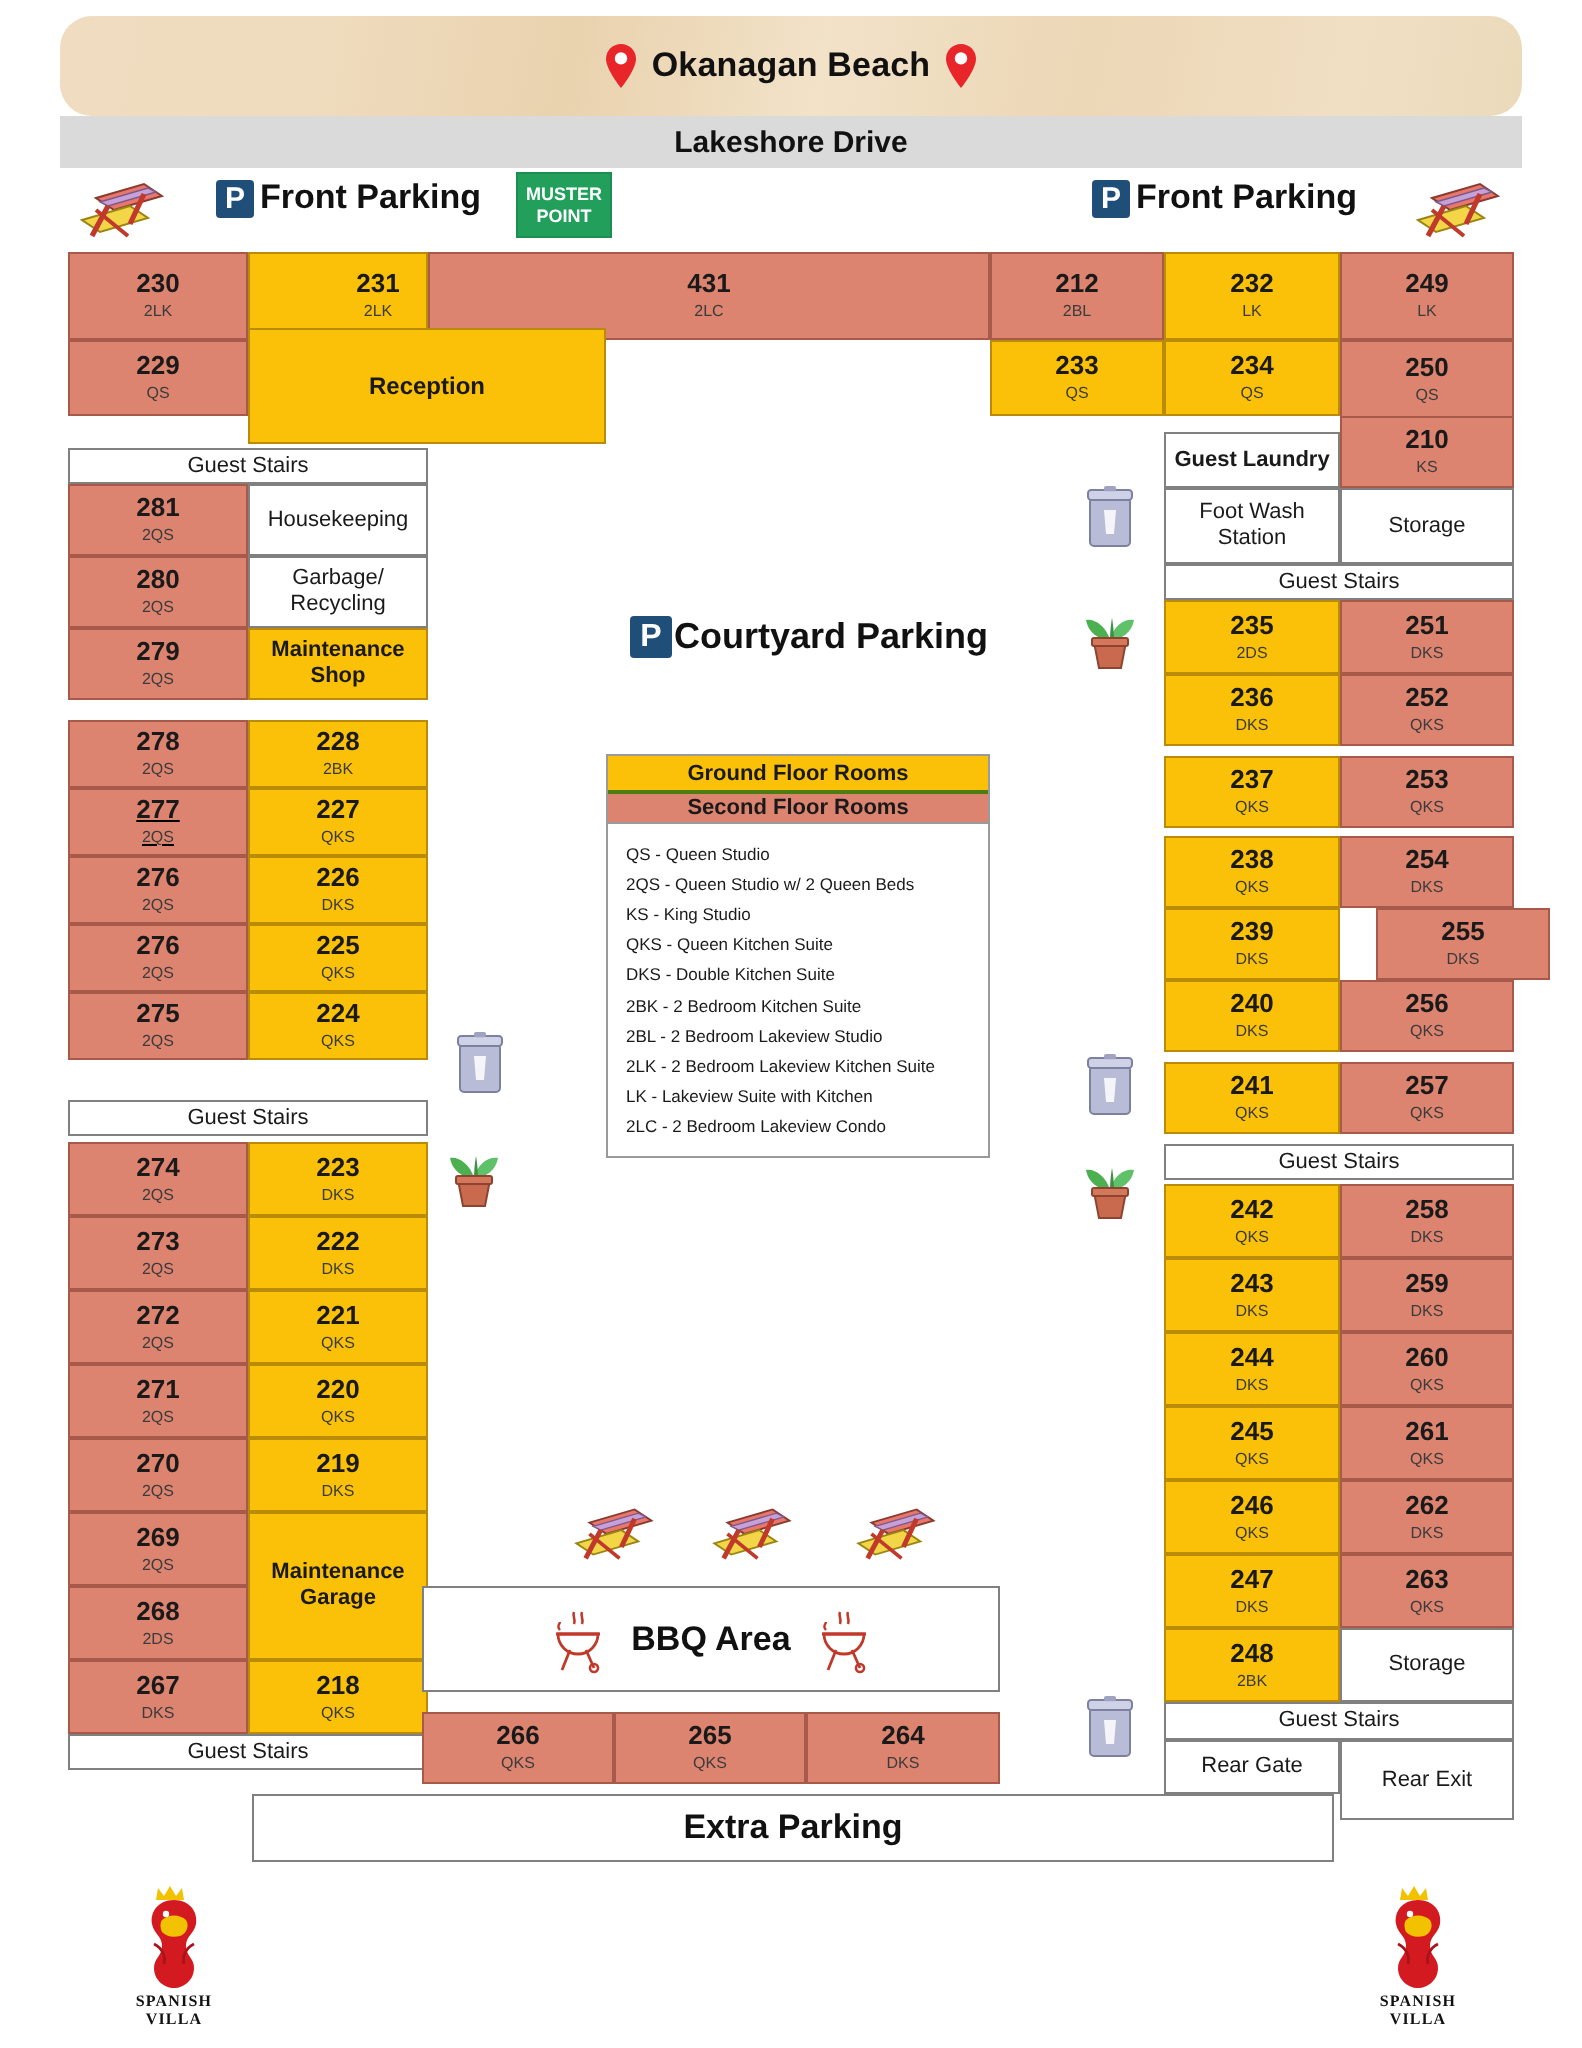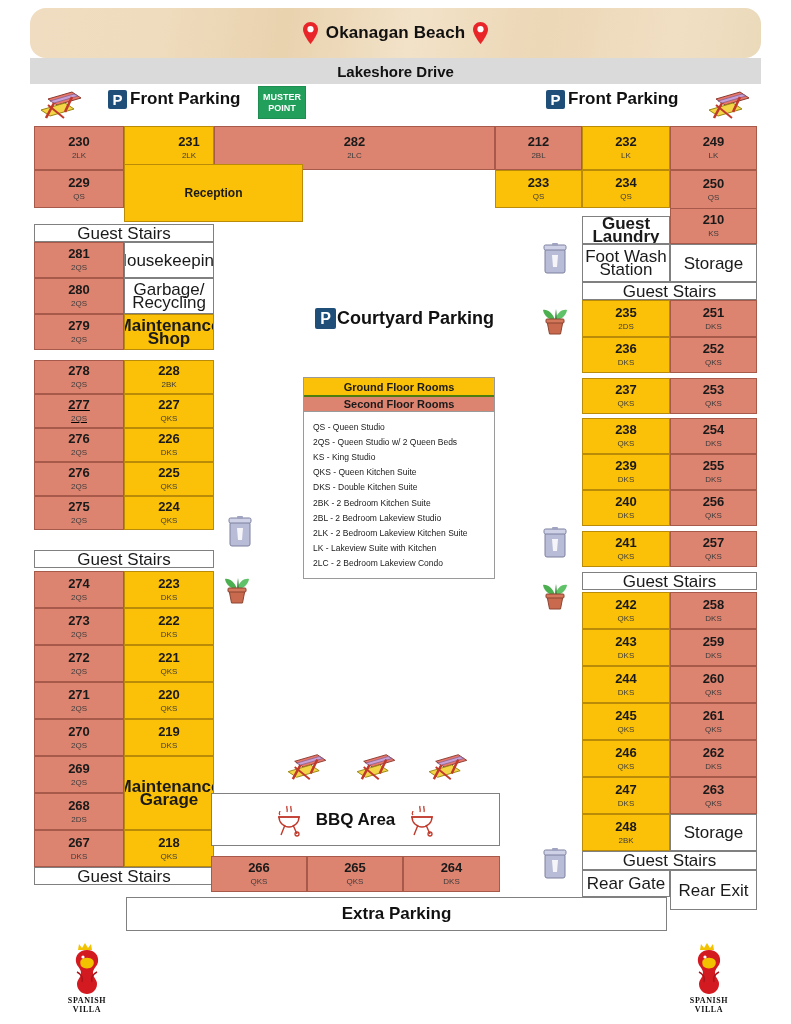--- a/index.html
+++ b/index.html
@@ -53,21 +53,21 @@
     position: absolute; border: 1px solid #7d4038;
     display: flex; flex-direction: column; align-items: center; justify-content: center;
     text-align: center; overflow: hidden;
   }
   .cell .num { font-size: 13px; font-weight: 700; color: #1a1a1a; line-height: 14px; }
   .cell .sub { font-size: 8px; color: #3b3b3b; line-height: 11px; margin-top: 1px; }
   .red  { background: #dd8470; border-color: #a85a4a; }
   .gold { background: #fbc108; border-color: #b98b06; }
   .white{ background: #ffffff; border-color: #808080; }
   .cell.lbl { font-size: 11px; color: #1a1a1a; }
-  .cell.lbl span { font-size: 17px; line-height: 13px; display:block; }
+  .cell.lbl span { font-size: 11px; line-height: 13px; display:block; }
   .cell.lbl.bold span { font-weight: 700; }
 
   
   .courtyard { position: absolute; left: 315px; top: 308px; display: flex; align-items: center; gap: 1px; }
   .courtyard .psign { width: 21px; height: 21px; font-size: 16px; line-height: 21px; }
   .courtyard .txt { font-size: 18px; font-weight: 700; color: #111; }
 
   
   .legend { position: absolute; left: 303px; top: 377px; width: 192px; border: 1px solid #9a9a9a; background: #fff; }
   .legend .lg-head { height: 17px; display: flex; align-items: center; justify-content: center;
@@ -163,21 +163,21 @@
 
   <div class="cell red" style="left:34px;top:126px;width:90px;height:44px;">
     <span class="num">230</span>
     <span class="sub">2LK</span>
   </div>
   <div class="cell gold" style="left:124px;top:126px;width:90px;height:44px;padding-left:40px;">
     <span class="num">231</span>
     <span class="sub">2LK</span>
   </div>
   <div class="cell red" style="left:214px;top:126px;width:281px;height:44px;">
-    <span class="num">282</span>
+    <span class="num">431</span>
     <span class="sub">2LC</span>
   </div>
   <div class="cell red" style="left:495px;top:126px;width:87px;height:44px;">
     <span class="num">212</span>
     <span class="sub">2BL</span>
   </div>
   <div class="cell gold" style="left:582px;top:126px;width:88px;height:44px;">
     <span class="num">232</span>
     <span class="sub">LK</span>
   </div>
@@ -397,21 +397,21 @@
     <span class="sub">QKS</span>
   </div>
   <div class="cell red" style="left:670px;top:378px;width:87px;height:36px;">
     <span class="num">253</span>
     <span class="sub">QKS</span>
   </div>
   <div class="cell red" style="left:670px;top:418px;width:87px;height:36px;">
     <span class="num">254</span>
     <span class="sub">DKS</span>
   </div>
-  <div class="cell red" style="left:670px;top:454px;width:87px;height:36px;">
+  <div class="cell red" style="left:688px;top:454px;width:87px;height:36px;">
     <span class="num">255</span>
     <span class="sub">DKS</span>
   </div>
   <div class="cell red" style="left:670px;top:490px;width:87px;height:36px;">
     <span class="num">256</span>
     <span class="sub">QKS</span>
   </div>
   <div class="cell red" style="left:670px;top:531px;width:87px;height:36px;">
     <span class="num">257</span>
     <span class="sub">QKS</span>

